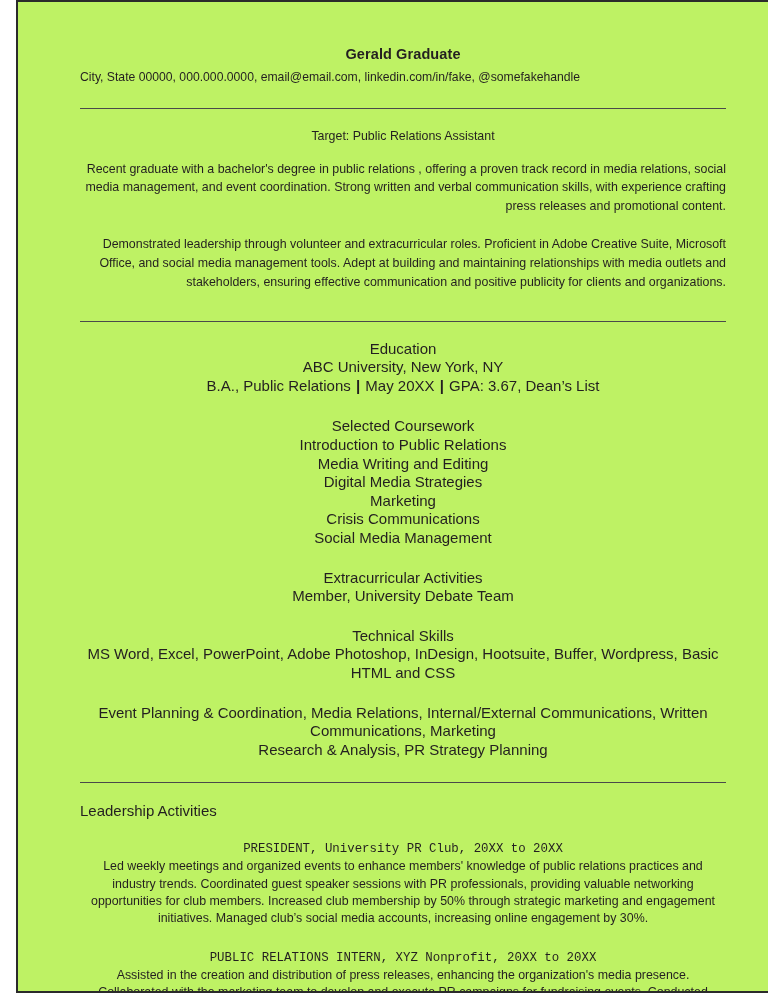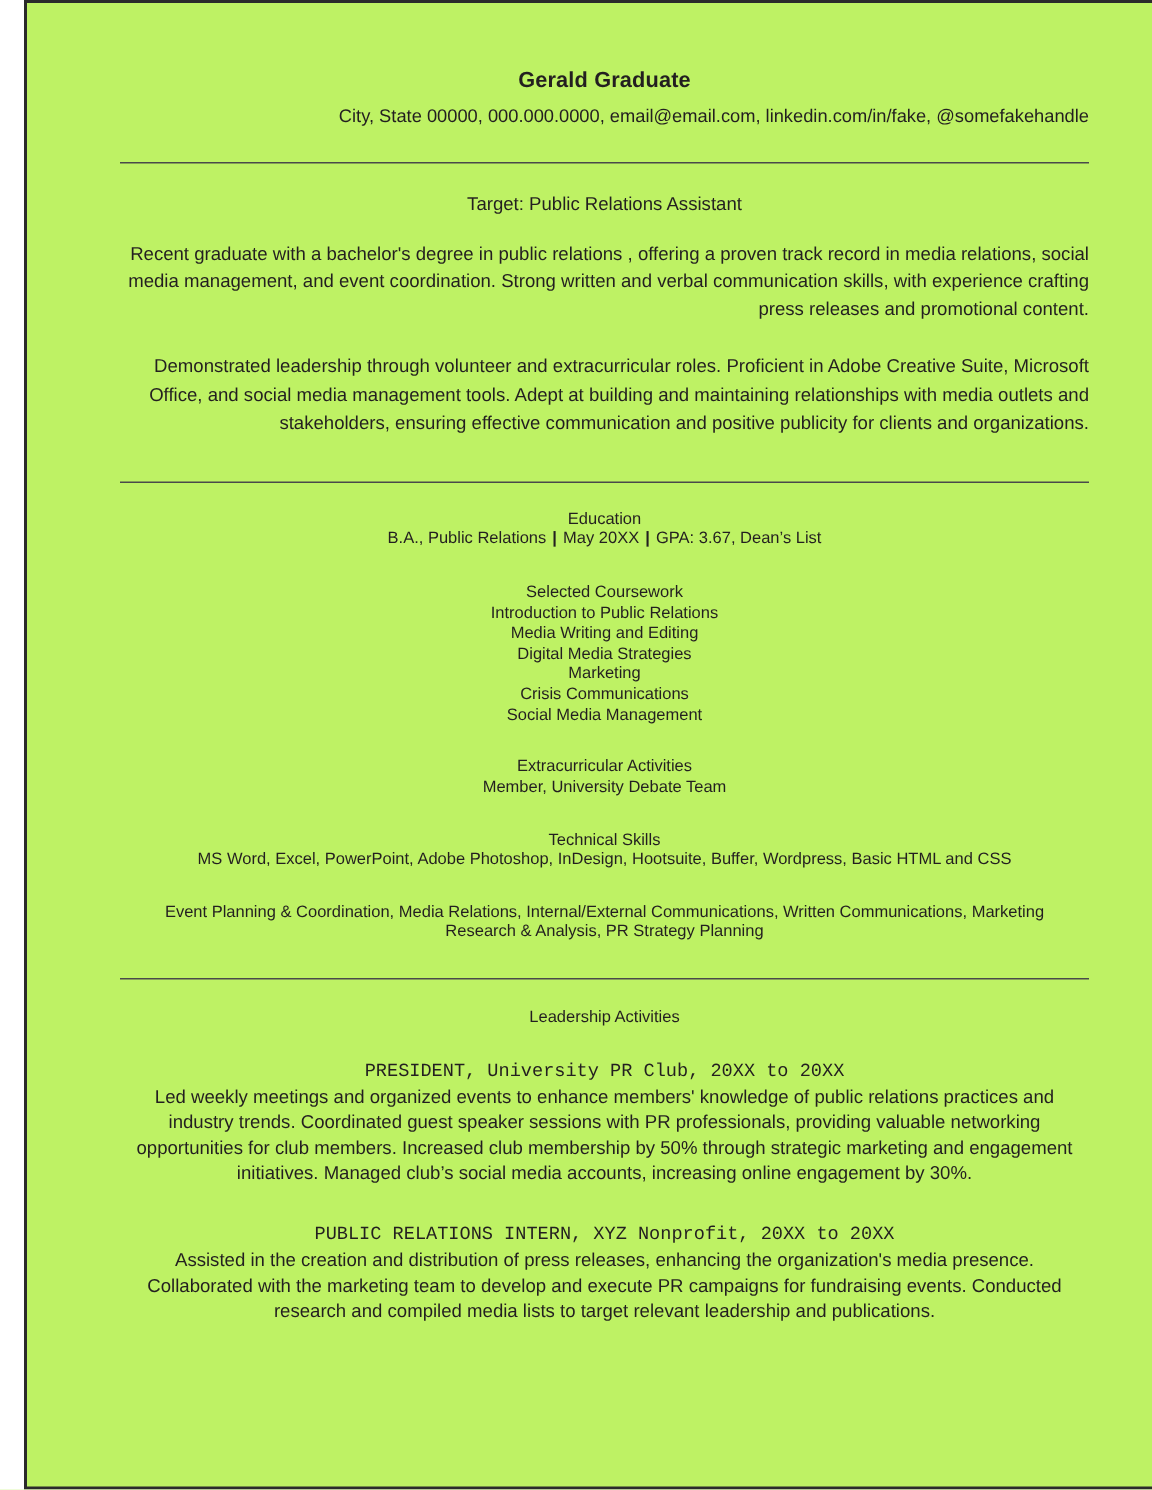--- a/index.html
+++ b/index.html
@@ -30,21 +30,21 @@
   .name {
     text-align: center;
     font-size: 14.5px;
     font-weight: bold;
     letter-spacing: 0.1px;
     margin-top: 45px;
     line-height: 1.1;
     color: #231f20;
   }
   .contact {
-    text-align: right;
+    text-align: left;
     font-size: 12.2px;
     margin-top: 7px;
     line-height: 1.2;
     color: #231f20;
   }
   .rule {
     height: 0;
     border-top: 1.6px solid #4a4a4a;
     width: 646px;
   }
@@ -64,36 +64,36 @@
     line-height: 1.52;
     margin-top: 17px;
     color: #231f20;
   }
   .para.second {
     margin-top: 19px;
   }
 
   .centered-block {
     text-align: center;
-    font-size: 11px;
+    font-size: 15px;
     line-height: 1.24;
     color: #231f20;
   }
   .block-gap-lg { margin-top: 22px; }
   .block-gap-md { margin-top: 21px; }
   .block-first { margin-top: 18px; }
   .cline { display: block; }
   .cline.heading { }
   .sep {
     font-weight: bold;
     padding: 0 1px;
   }
   .lead-title {
-    text-align: center;
-    font-size: 11px;
+    text-align: left;
+    font-size: 15px;
     margin-top: 19px;
     color: #231f20;
   }
   .role {
     text-align: center;
     font-size: 12.4px;
     line-height: 1.38;
     color: #231f20;
   }
   .role-heading { display: block; font-family: Liberation Mono, monospace; }
@@ -114,20 +114,21 @@
 
     <div class="target-line">Target: Public Relations Assistant</div>
 
     <div class="para">Recent graduate with a bachelor's degree in public relations , offering a proven track record in media relations, social media management, and event coordination. Strong written and verbal communication skills, with experience crafting press releases and promotional content.</div>
     <div class="para second">Demonstrated leadership through volunteer and extracurricular roles. Proficient in Adobe Creative Suite, Microsoft Office, and social media management tools. Adept at building and maintaining relationships with media outlets and stakeholders, ensuring effective communication and positive publicity for clients and organizations.</div>
 
     <div class="rule rule-2"></div>
 
     <div class="centered-block block-first">
       <span class="cline heading">Education</span>
+      <span class="cline">ABC University, New York, NY</span>
       <span class="cline"><span>B.A., Public Relations</span>&nbsp;<span class="sep">|</span>&nbsp;<span>May 20XX</span>&nbsp;<span class="sep">|</span>&nbsp;<span>GPA: 3.67, Dean’s List</span></span>
     </div>
 
     <div class="centered-block block-gap-lg">
       <span class="cline heading">Selected Coursework</span>
       <span class="cline">Introduction to Public Relations</span>
       <span class="cline">Media Writing and Editing</span>
       <span class="cline">Digital Media Strategies</span>
       <span class="cline">Marketing</span>
       <span class="cline">Crisis Communications</span>

